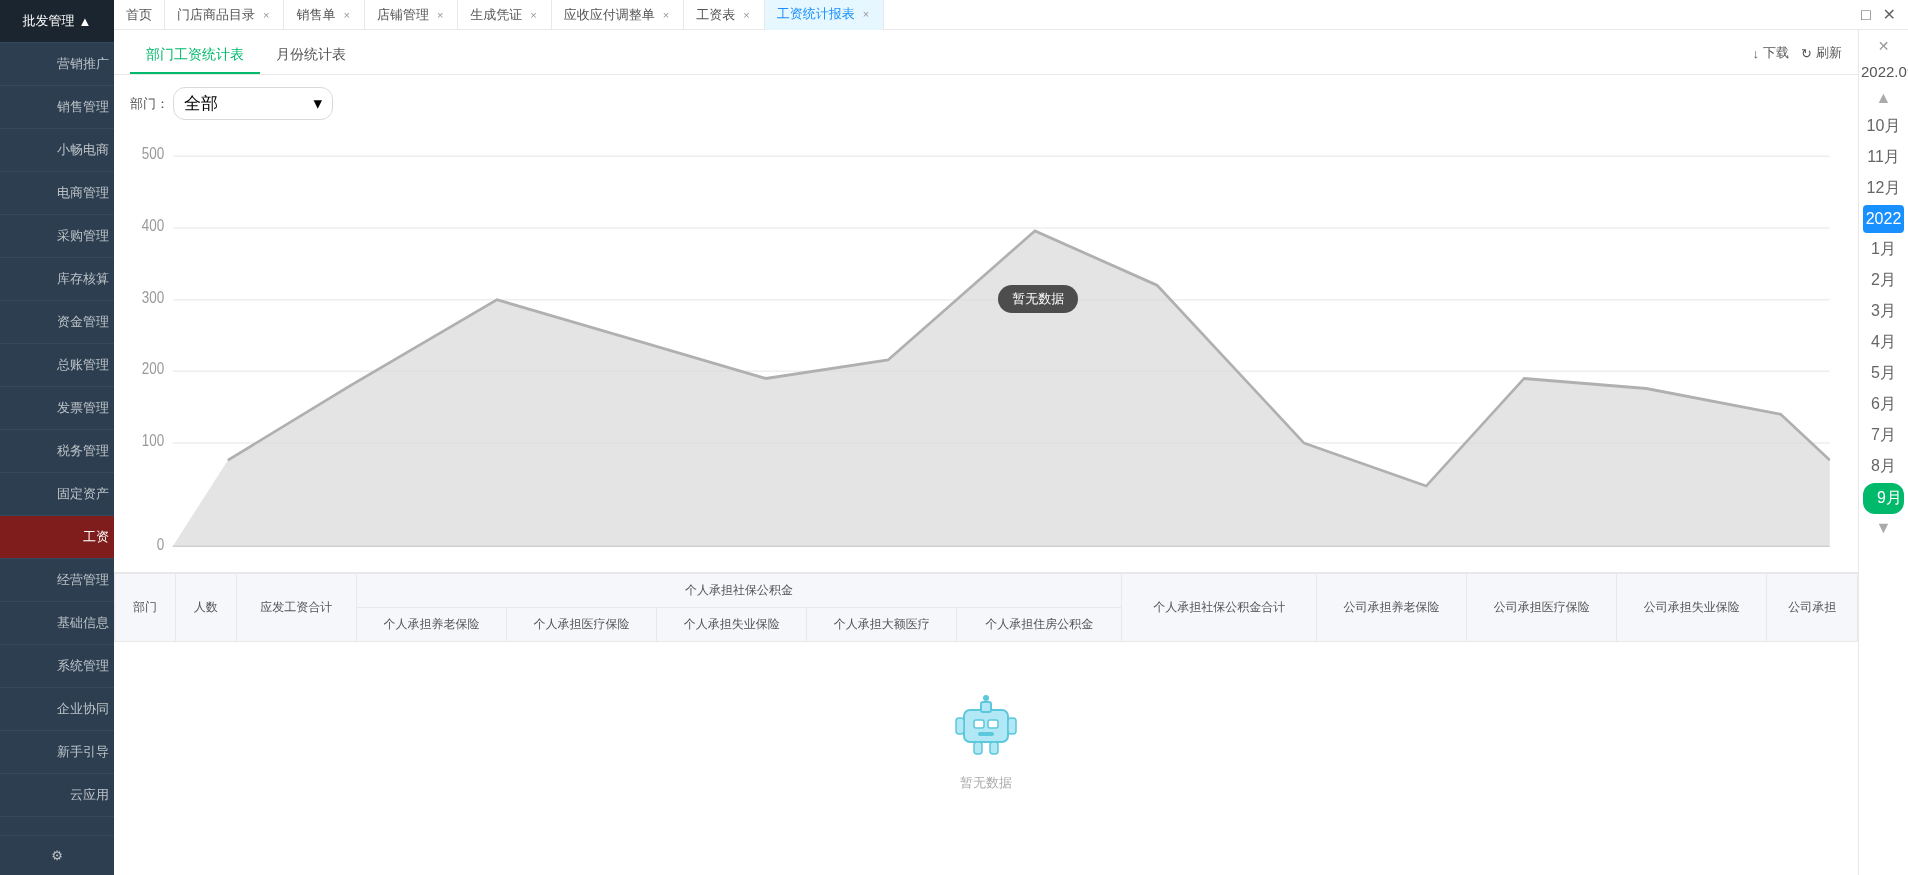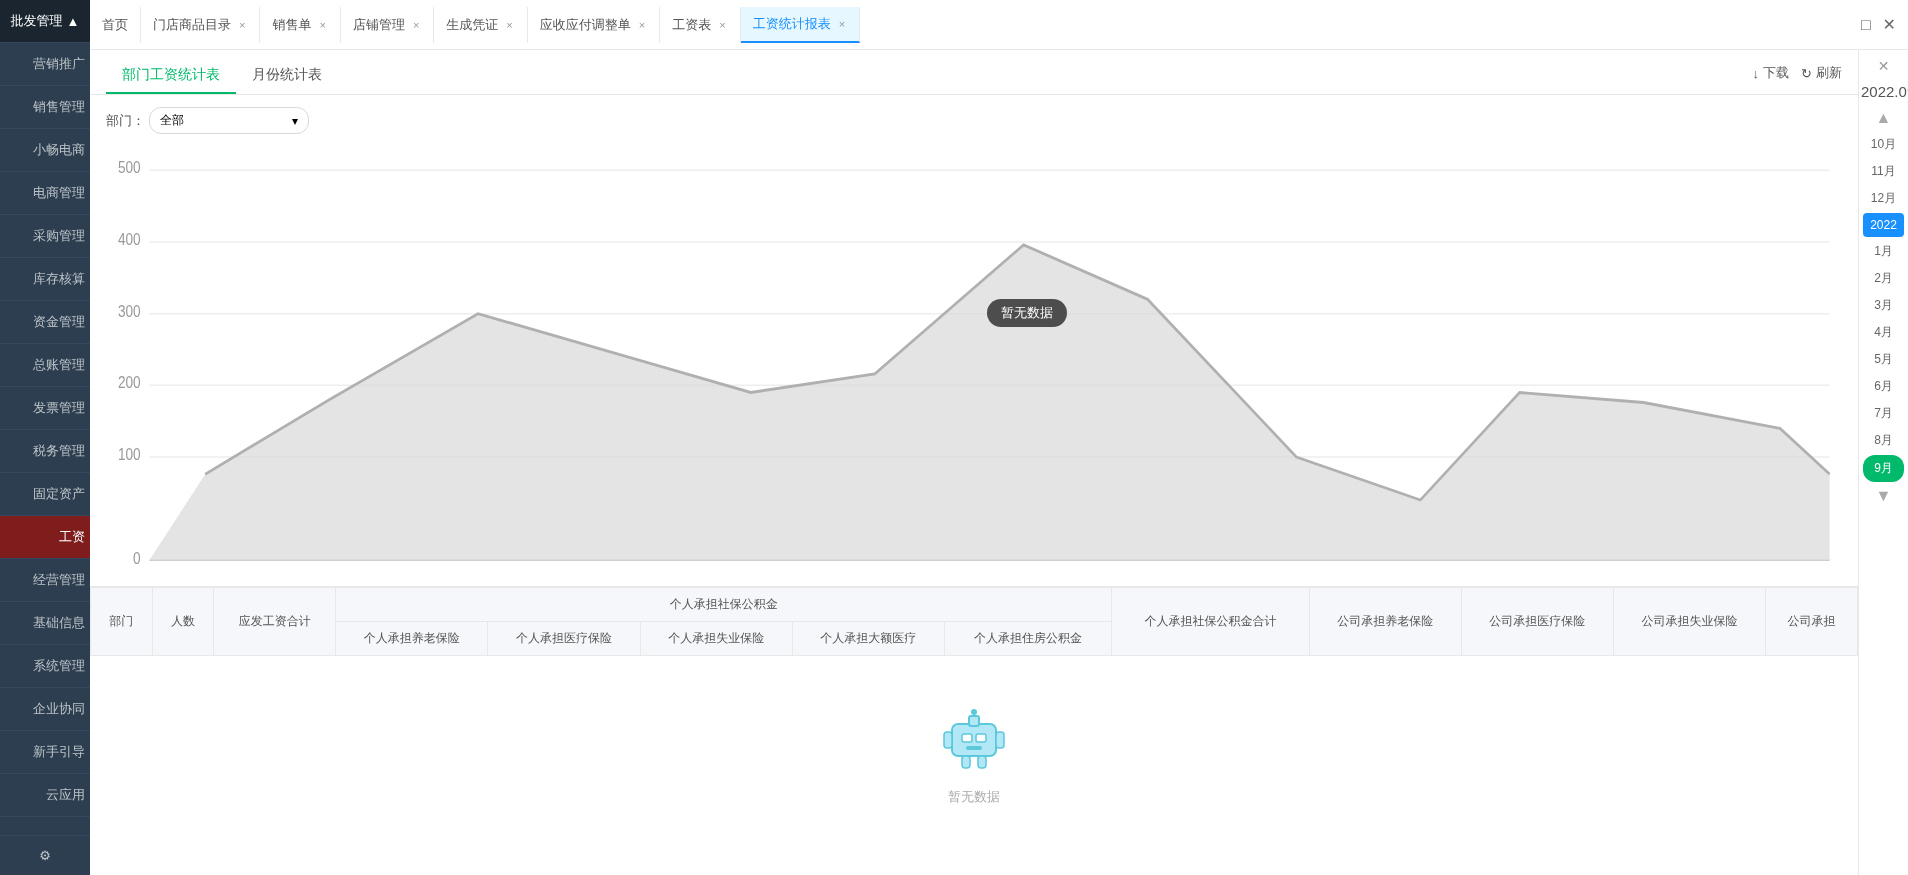--- a/index.html
+++ b/index.html
@@ -1,20 +1,20 @@
 <!DOCTYPE html>
 <html><head>
   <meta charset="utf-8">
   <style>
     * { margin: 0; padding: 0; box-sizing: border-box; }
     body { font-family: 'Microsoft YaHei', Arial, sans-serif; font-size: 13px; display: flex; height: 875px; overflow: hidden; background: #f0f2f5; }
 
     
     .sidebar {
-      width: 90px;
+      width: 114px;
       background: #2c3e50;
       display: flex;
       flex-direction: column;
       height: 100%;
       flex-shrink: 0;
     }
     .sidebar-header {
       background: #1a252f;
       color: #fff;
       text-align: center;
@@ -51,21 +51,21 @@
       flex-direction: column;
       overflow: hidden;
     }
 
     
     .tab-bar {
       background: #fff;
       display: flex;
       align-items: center;
       border-bottom: 1px solid #e8e8e8;
-      height: 50px;
+      height: 30px;
       flex-shrink: 0;
     }
     .tab-item {
       display: flex;
       align-items: center;
       padding: 0 12px;
       height: 36px;
       border-right: 1px solid #e8e8e8;
       cursor: pointer;
       font-size: 13px;
@@ -154,21 +154,21 @@
     .filter-label { color: #555; font-size: 13px; }
     .filter-select {
       display: flex;
       align-items: center;
       border: 1px solid #d9d9d9;
       border-radius: 12px;
       padding: 4px 10px;
       min-width: 160px;
       cursor: pointer;
       background: #fff;
-      font-size: 12px;
+      font-size: 17px;
       justify-content: space-between;
       gap: 8px;
     }
 
     
     .chart-container {
       flex: 1;
       position: relative;
       padding: 10px 16px 0;
       min-height: 300px;
@@ -243,38 +243,39 @@
       justify-content: center;
       padding: 4px 0;
       cursor: pointer;
       color: #999;
       font-size: 14px;
     }
     .timeline-item {
       width: 100%;
       text-align: center;
       padding: 5px 2px;
-      font-size: 12px;
+      font-size: 16px;
       color: #666;
       cursor: pointer;
     }
     .timeline-item.active-year {
       background: #1890ff;
       color: #fff;
       border-radius: 4px;
       margin: 1px 4px;
       width: calc(100% - 8px);
       text-align: center;
     }
     .timeline-item.active-month {
       background: #00b96b;
       color: #fff;
       border-radius: 12px;
       margin: 1px 4px;
       width: calc(100% - 8px);
+      text-align: right;
     }
     .timeline-nav {
       color: #aaa;
       font-size: 16px;
       cursor: pointer;
       padding: 4px 0;
       text-align: center;
       width: 100%;
     }
 

